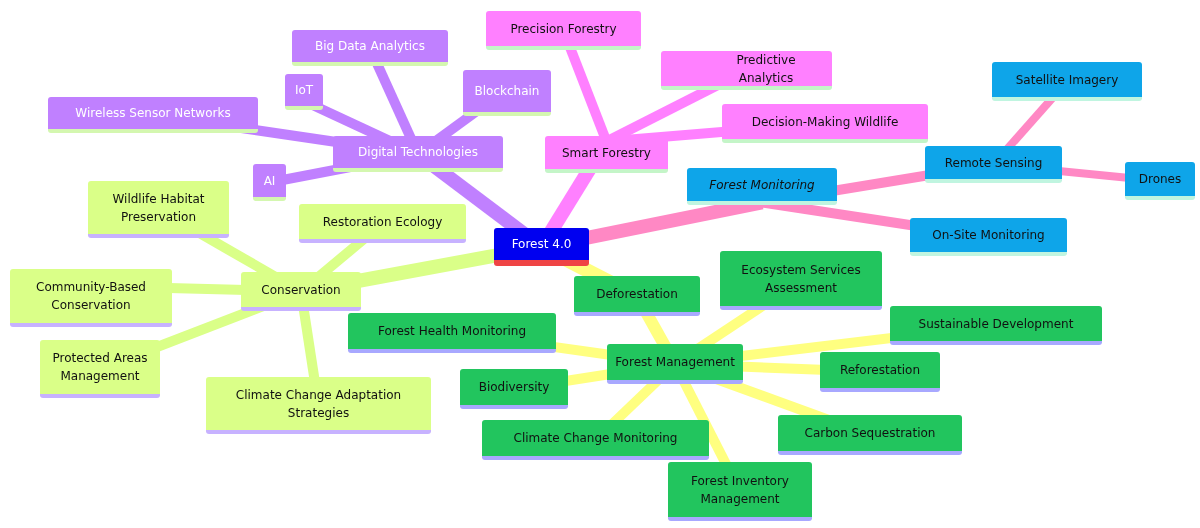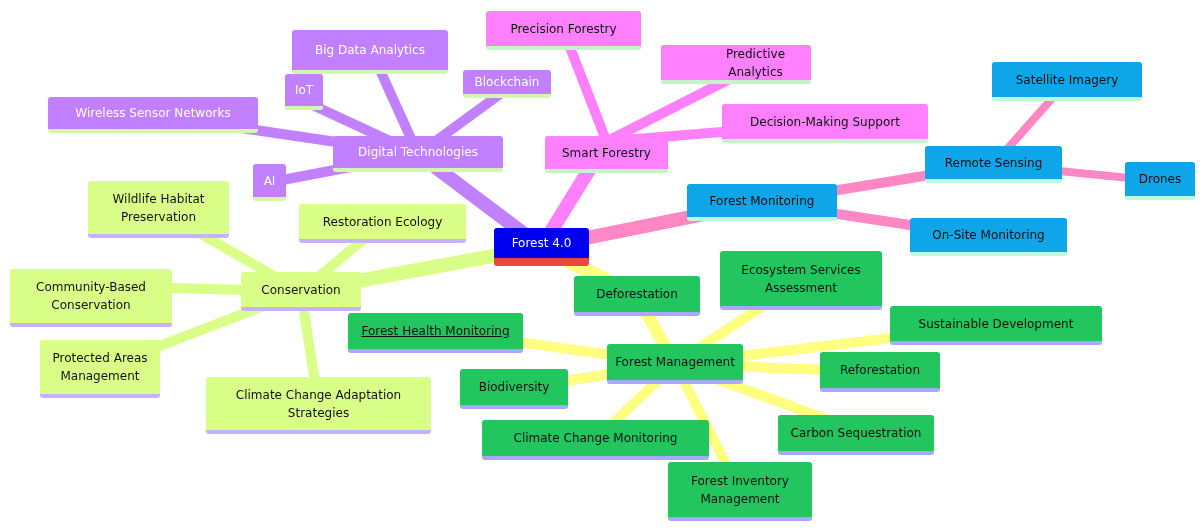--- a/index.html
+++ b/index.html
@@ -2,21 +2,21 @@
 <html><head>
 <meta charset="utf-8">
 <style>
   html, body { margin: 0; padding: 0; background: #ffffff; }
   body { width: 1200px; height: 528px; position: relative; overflow: hidden;
          font-family: "DejaVu Sans", sans-serif; }
   #edges { position: absolute; left: 0; top: 0; width: 1200px; height: 528px; }
   .node { position: absolute; box-sizing: border-box; display: flex; align-items: center;
           justify-content: center; text-align: center; font-size: 12px; line-height: 18px;
           border-radius: 3px; padding: 0 8px; color: #111; cursor: pointer; white-space: pre-line; }
-  .c-root   { background: #0000f0; color: #fff; border-bottom: 8px solid #ef4444; }
+  .c-root   { background: #0000f0; color: #fff; border-bottom: 6px solid #ef4444; }
   .c-digital{ background: #c080ff; color: #fff; border-bottom: 4px solid #d4f7b0; }
   .c-smart  { background: #ff80ff; border-bottom: 4px solid #c4f5c8; }
   .c-monitor{ background: #0ea5e9; border-bottom: 4px solid #c0f5e0; }
   .c-conserv{ background: #daff88; border-bottom: 4px solid #c7b2ff; }
   .c-manage { background: #22c55e; border-bottom: 4px solid #a8a8ff; }
 </style>
 </head>
 <body>
 
 <svg id="edges">
@@ -48,49 +48,49 @@
     <line x1="675" y1="364" x2="880" y2="372" stroke="#ffff80" stroke-width="10"></line>
     <line x1="675" y1="364" x2="454" y2="333" stroke="#ffff80" stroke-width="10"></line>
     <line x1="675" y1="364" x2="514" y2="389" stroke="#ffff80" stroke-width="10"></line>
     <line x1="675" y1="364" x2="595.5" y2="440" stroke="#ffff80" stroke-width="10"></line>
     <line x1="675" y1="364" x2="870" y2="435" stroke="#ffff80" stroke-width="10"></line>
     <line x1="675" y1="364" x2="740" y2="491.5" stroke="#ffff80" stroke-width="10"></line>
   </svg>
 <div id="nodes">
     <div class="node c-root" style="left: 494px; top: 228px; width: 95px; height: 38px;">Forest 4.0</div>
     <div class="node c-digital" style="left: 333px; top: 136px; width: 170px; height: 36px;">Digital Technologies</div>
-    <div class="node c-digital" style="left: 292px; top: 30px; width: 156px; height: 44px;">Big Data Analytics</div>
+    <div class="node c-digital" style="left: 292px; top: 30px; width: 156px; height: 36px;">Big Data Analytics</div>
     <div class="node c-digital" style="left: 285px; top: 74px; width: 38px; height: 36px;">IoT</div>
-    <div class="node c-digital" style="left: 463px; top: 70px; width: 88px; height: 28px;">Blockchain</div>
+    <div class="node c-digital" style="left: 463px; top: 70px; width: 88px; height: 46px;">Blockchain</div>
     <div class="node c-digital" style="left: 48px; top: 97px; width: 210px; height: 36px;">Wireless Sensor Networks</div>
     <div class="node c-digital" style="left: 253px; top: 164px; width: 33px; height: 37px;">AI</div>
     <div class="node c-smart" style="left: 545px; top: 123px; width: 123px; height: 37px; margin-top: 13px;">Smart Forestry</div>
     <div class="node c-smart" style="left: 486px; top: 11px; width: 155px; height: 39px;">Precision Forestry</div>
-    <div class="node c-smart" style="left: 661px; top: 45px; width: 150px; height: 39px; padding-left: 47px;">Predictive Analytics</div>
-    <div class="node c-smart" style="left: 722px; top: 104px; width: 206px; height: 39px;">Decision-Making Support</div>
-    <div class="node c-monitor" style="left: 687px; top: 184px; width: 150px; height: 37px;">Forest Monitoring</div>
+    <div class="node c-smart" style="left: 661px; top: 51px; width: 171px; height: 39px; padding-left: 47px;">Predictive Analytics</div>
+    <div class="node c-smart" style="left: 722px; top: 104px; width: 206px; height: 39px;">Decision-Making Wildlife</div>
+    <div class="node c-monitor" style="left: 687px; top: 168px; width: 150px; height: 37px; font-style: italic;">Forest Monitoring</div>
     <div class="node c-monitor" style="left: 925px; top: 146px; width: 137px; height: 37px;">Remote Sensing</div>
     <div class="node c-monitor" style="left: 992px; top: 62px; width: 150px; height: 39px;">Satellite Imagery</div>
     <div class="node c-monitor" style="left: 1125px; top: 162px; width: 70px; height: 38px;">Drones</div>
     <div class="node c-monitor" style="left: 910px; top: 218px; width: 157px; height: 38px;">On-Site Monitoring</div>
     <div class="node c-conserv" style="left: 241px; top: 272px; width: 120px; height: 39px;">Conservation</div>
     <div class="node c-conserv" style="left: 299px; top: 204px; width: 167px; height: 39px;">Restoration Ecology</div>
     <div class="node c-conserv" style="left: 88px; top: 181px; width: 141px; height: 57px;">Wildlife Habitat
 Preservation</div>
     <div class="node c-conserv" style="left: 10px; top: 269px; width: 162px; height: 58px;">Community-Based
 Conservation</div>
     <div class="node c-conserv" style="left: 40px; top: 340px; width: 120px; height: 58px;">Protected Areas
 Management</div>
     <div class="node c-conserv" style="left: 206px; top: 377px; width: 225px; height: 57px;">Climate Change Adaptation
 Strategies</div>
     <div class="node c-manage" style="left: 574px; top: 276px; width: 126px; height: 40px;">Deforestation</div>
     <div class="node c-manage" style="left: 607px; top: 344px; width: 136px; height: 40px;">Forest Management</div>
     <div class="node c-manage" style="left: 720px; top: 251px; width: 162px; height: 59px;">Ecosystem Services
 Assessment</div>
     <div class="node c-manage" style="left: 890px; top: 306px; width: 212px; height: 39px;">Sustainable Development</div>
     <div class="node c-manage" style="left: 820px; top: 352px; width: 120px; height: 40px;">Reforestation</div>
-    <div class="node c-manage" style="left: 348px; top: 313px; width: 175px; height: 40px; text-decoration: underline;">Forest Health Monitoring</div>
+    <div class="node c-manage" style="left: 348px; top: 313px; width: 208px; height: 40px;">Forest Health Monitoring</div>
     <div class="node c-manage" style="left: 460px; top: 369px; width: 108px; height: 40px;">Biodiversity</div>
     <div class="node c-manage" style="left: 482px; top: 420px; width: 227px; height: 40px;">Climate Change Monitoring</div>
-    <div class="node c-manage" style="left: 778px; top: 415px; width: 156px; height: 40px;">Carbon Sequestration</div>
+    <div class="node c-manage" style="left: 778px; top: 415px; width: 184px; height: 40px;">Carbon Sequestration</div>
     <div class="node c-manage" style="left: 668px; top: 462px; width: 144px; height: 59px;">Forest Inventory
 Management</div>
   </div>
 
 </body></html>

